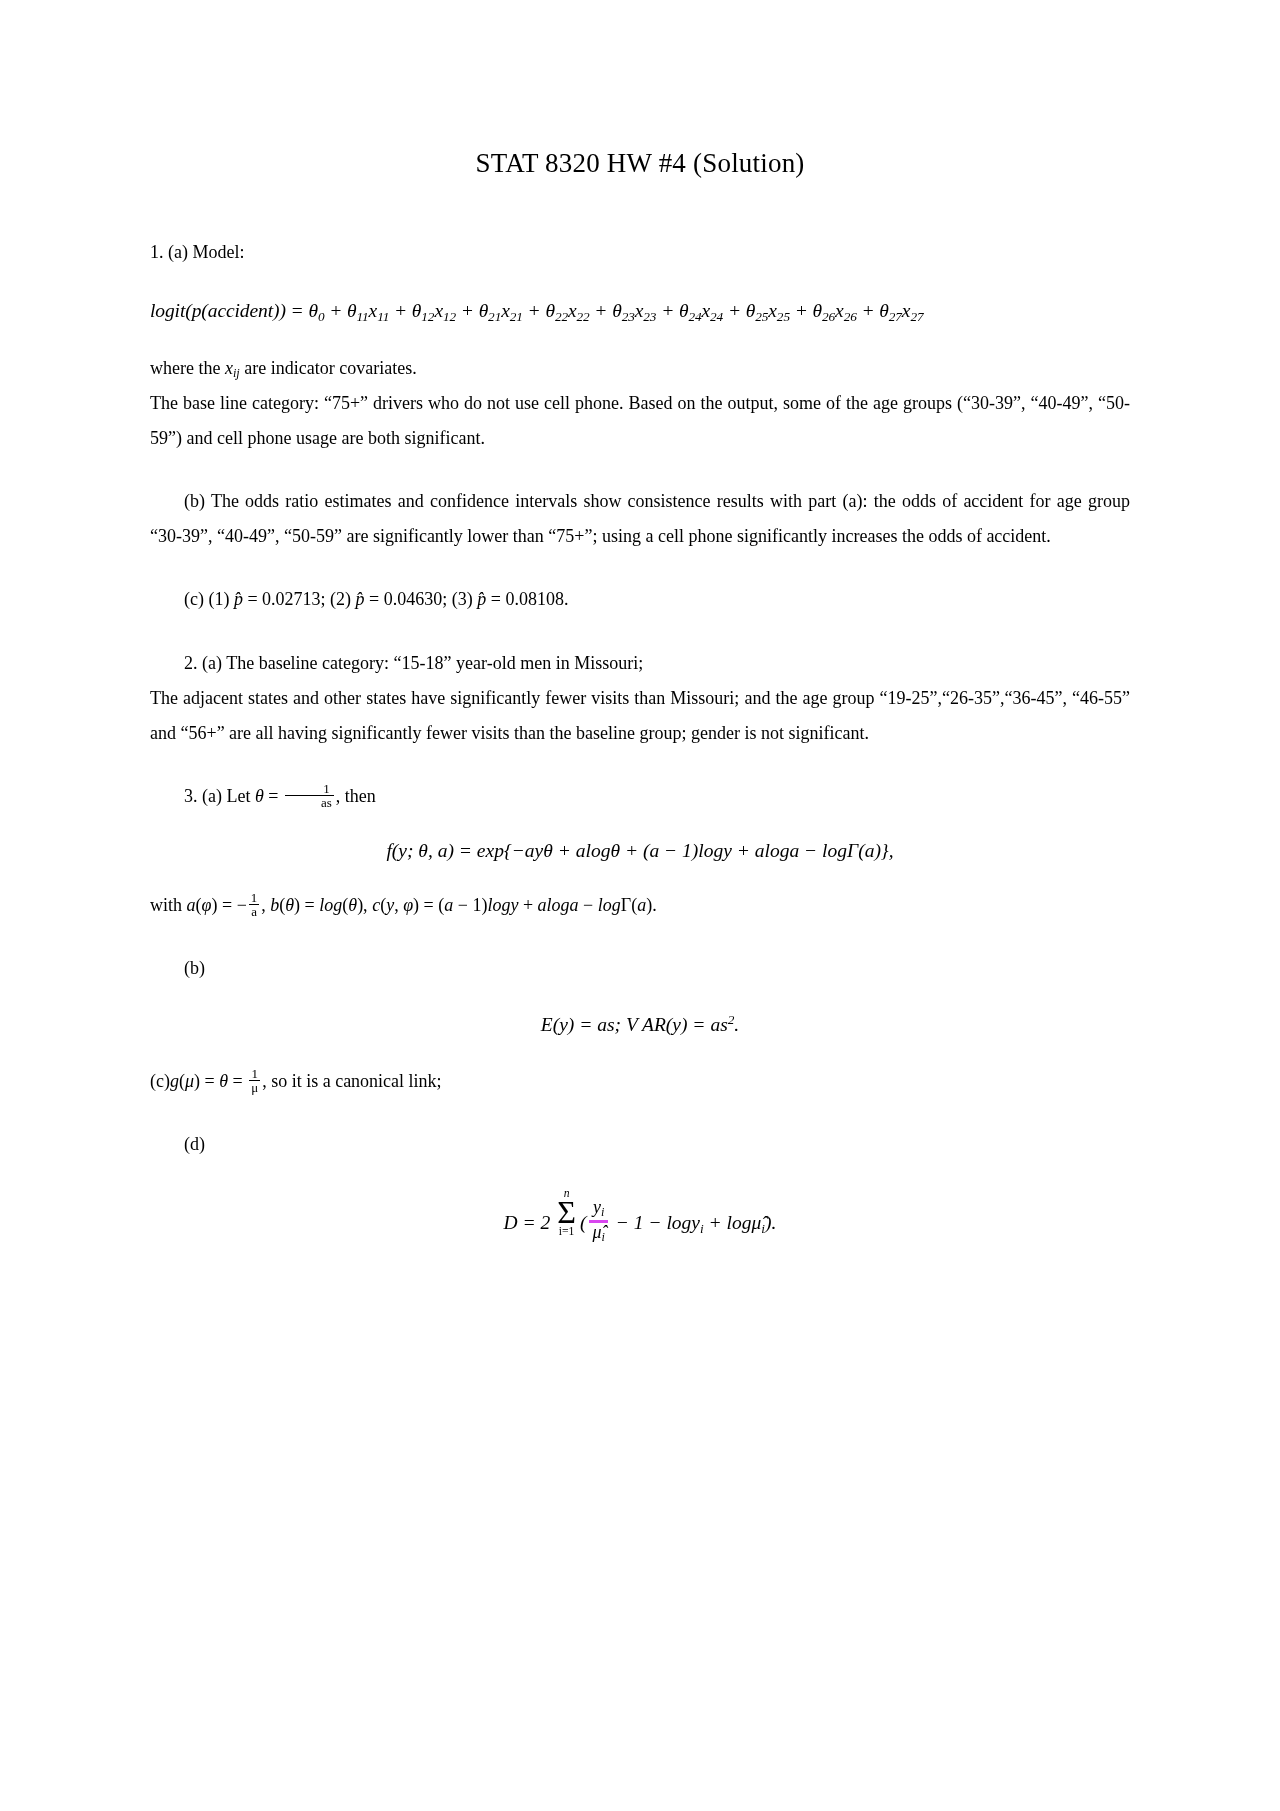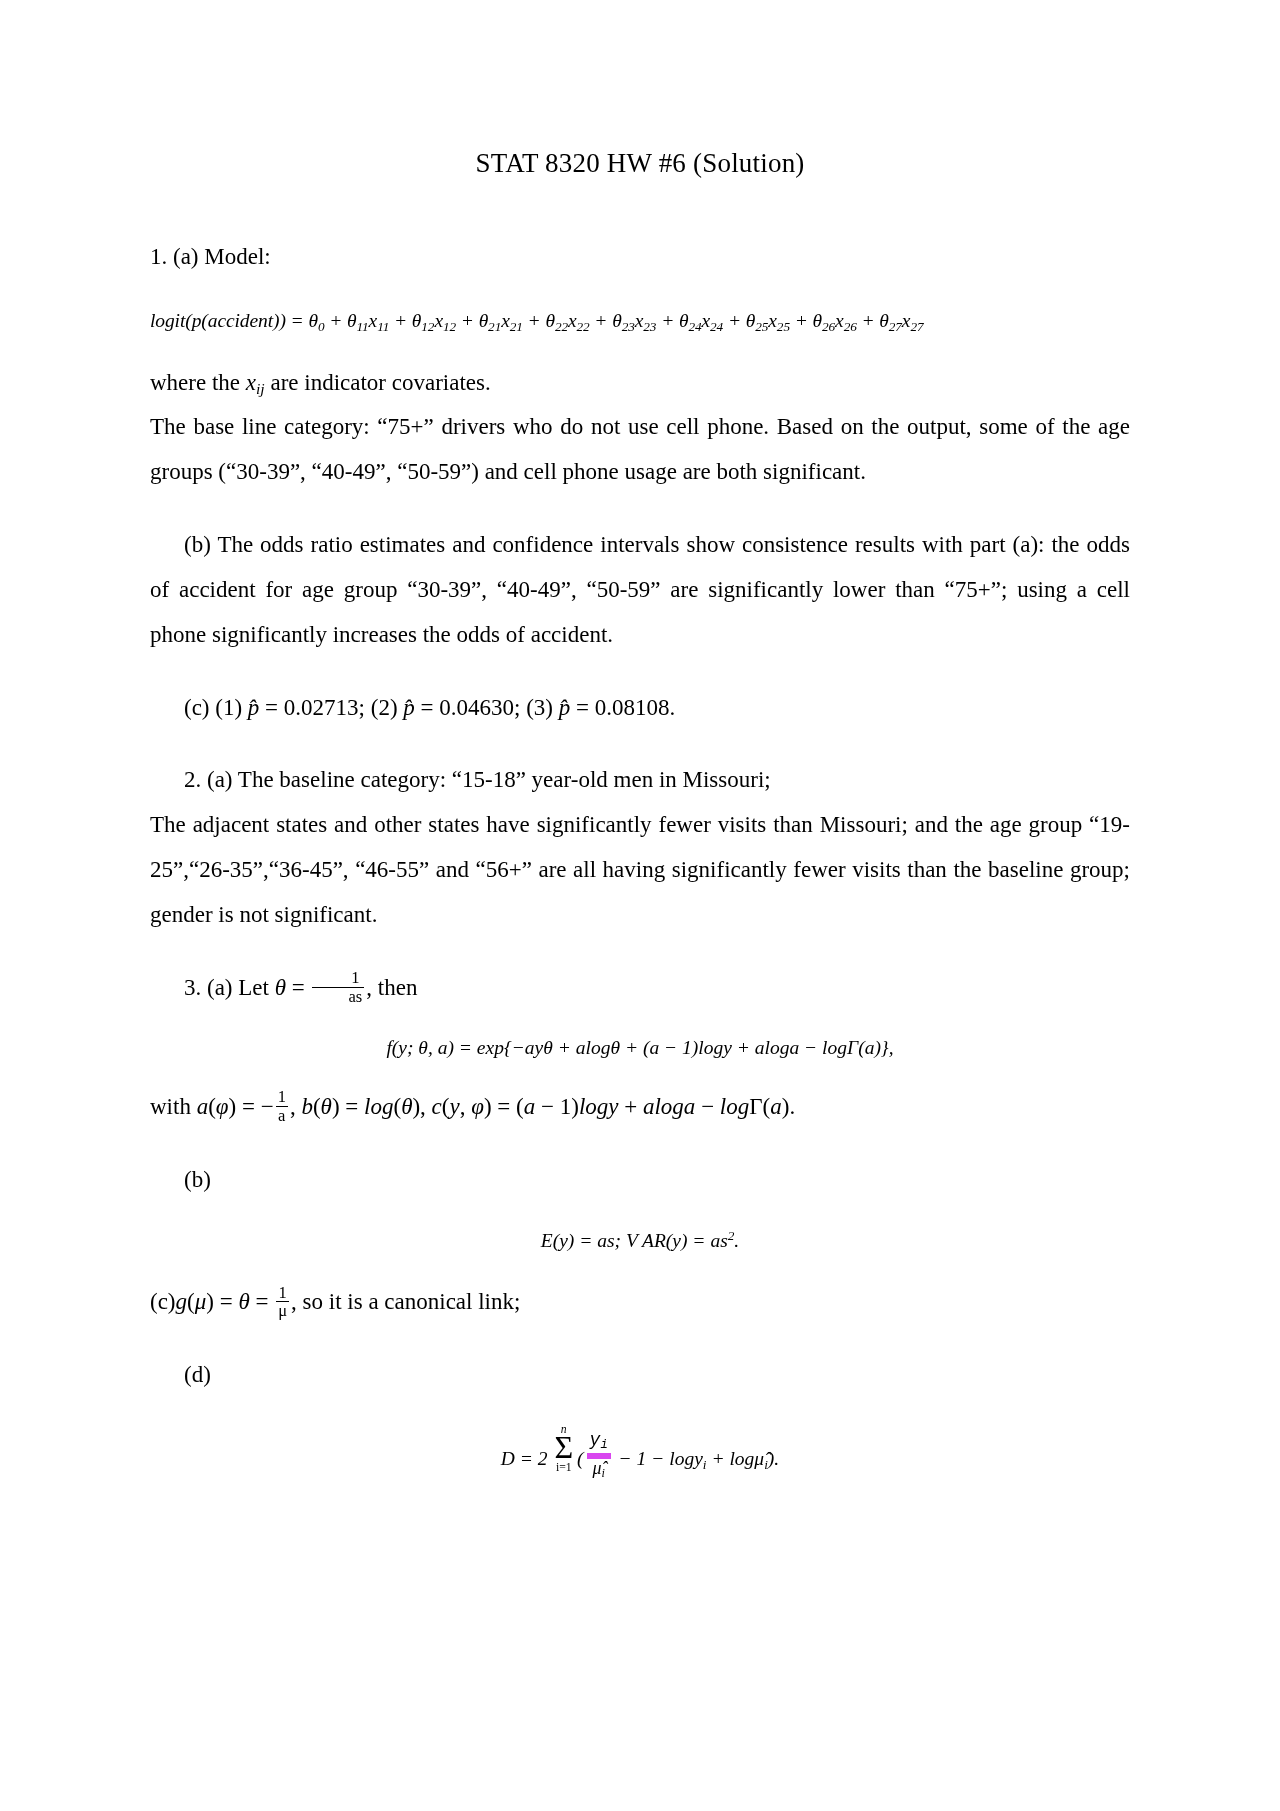--- a/index.html
+++ b/index.html
@@ -22,21 +22,21 @@
     box-sizing: border-box;
     padding: 0 150px;
   }
   .title {
     text-align: center;
     font-size: 27px;
     margin-top: 148px;
     letter-spacing: 0.2px;
   }
   .body-text {
-    font-size: 23px;
+    font-size: 18px;
     line-height: 1.95;
     text-align: justify;
     text-justify: inter-word;
   }
   .blk {
     margin-top: 28px;
   }
   .indent {
     text-indent: 34px;
   }
@@ -85,23 +85,22 @@
   .frac-big {
     display: inline-block;
     vertical-align: -0.48em;
     text-align: center;
     font-size: 0.92em;
     line-height: 1.08;
     margin: 0 3px;
   }
   .frac-big .num {
     display: block;
-    border-bottom: 6px solid #d946ef;
+    border-bottom: 3px solid #d946ef;
     padding: 0 3px;
-    font-family: Liberation Mono, monospace;
   }
   .frac-big .den {
     display: block;
     padding: 0 3px;
   }
   .sum {
     display: inline-block;
     position: relative;
     text-align: center;
     vertical-align: -0.30em;
@@ -128,21 +127,21 @@
     margin-top: 1px;
   }
   .para-1 { margin-top: 56px; }
 </style>
 </head>
 <body>
 
 <div class="page">
 
   <div class="title">
-    <span>STAT 8320 HW #6 (Solution)</span>
+    <span>STAT 8320 HW #4 (Solution)</span>
   </div>
 
   <div class="body-text para-1">
     <span>1. (a) Model:</span>
   </div>
 
   <div class="eq-wide">
     <span class="math">logit</span>(<span class="math">p</span>(<span class="math">accident</span>)) = <span class="math">θ</span><sub>0</sub> + <span class="math">θ</span><sub>11</sub><span class="math">x</span><sub>11</sub> + <span class="math">θ</span><sub>12</sub><span class="math">x</span><sub>12</sub> + <span class="math">θ</span><sub>21</sub><span class="math">x</span><sub>21</sub> + <span class="math">θ</span><sub>22</sub><span class="math">x</span><sub>22</sub> + <span class="math">θ</span><sub>23</sub><span class="math">x</span><sub>23</sub> + <span class="math">θ</span><sub>24</sub><span class="math">x</span><sub>24</sub> + <span class="math">θ</span><sub>25</sub><span class="math">x</span><sub>25</sub> + <span class="math">θ</span><sub>26</sub><span class="math">x</span><sub>26</sub> + <span class="math">θ</span><sub>27</sub><span class="math">x</span><sub>27</sub>
   </div>
 

